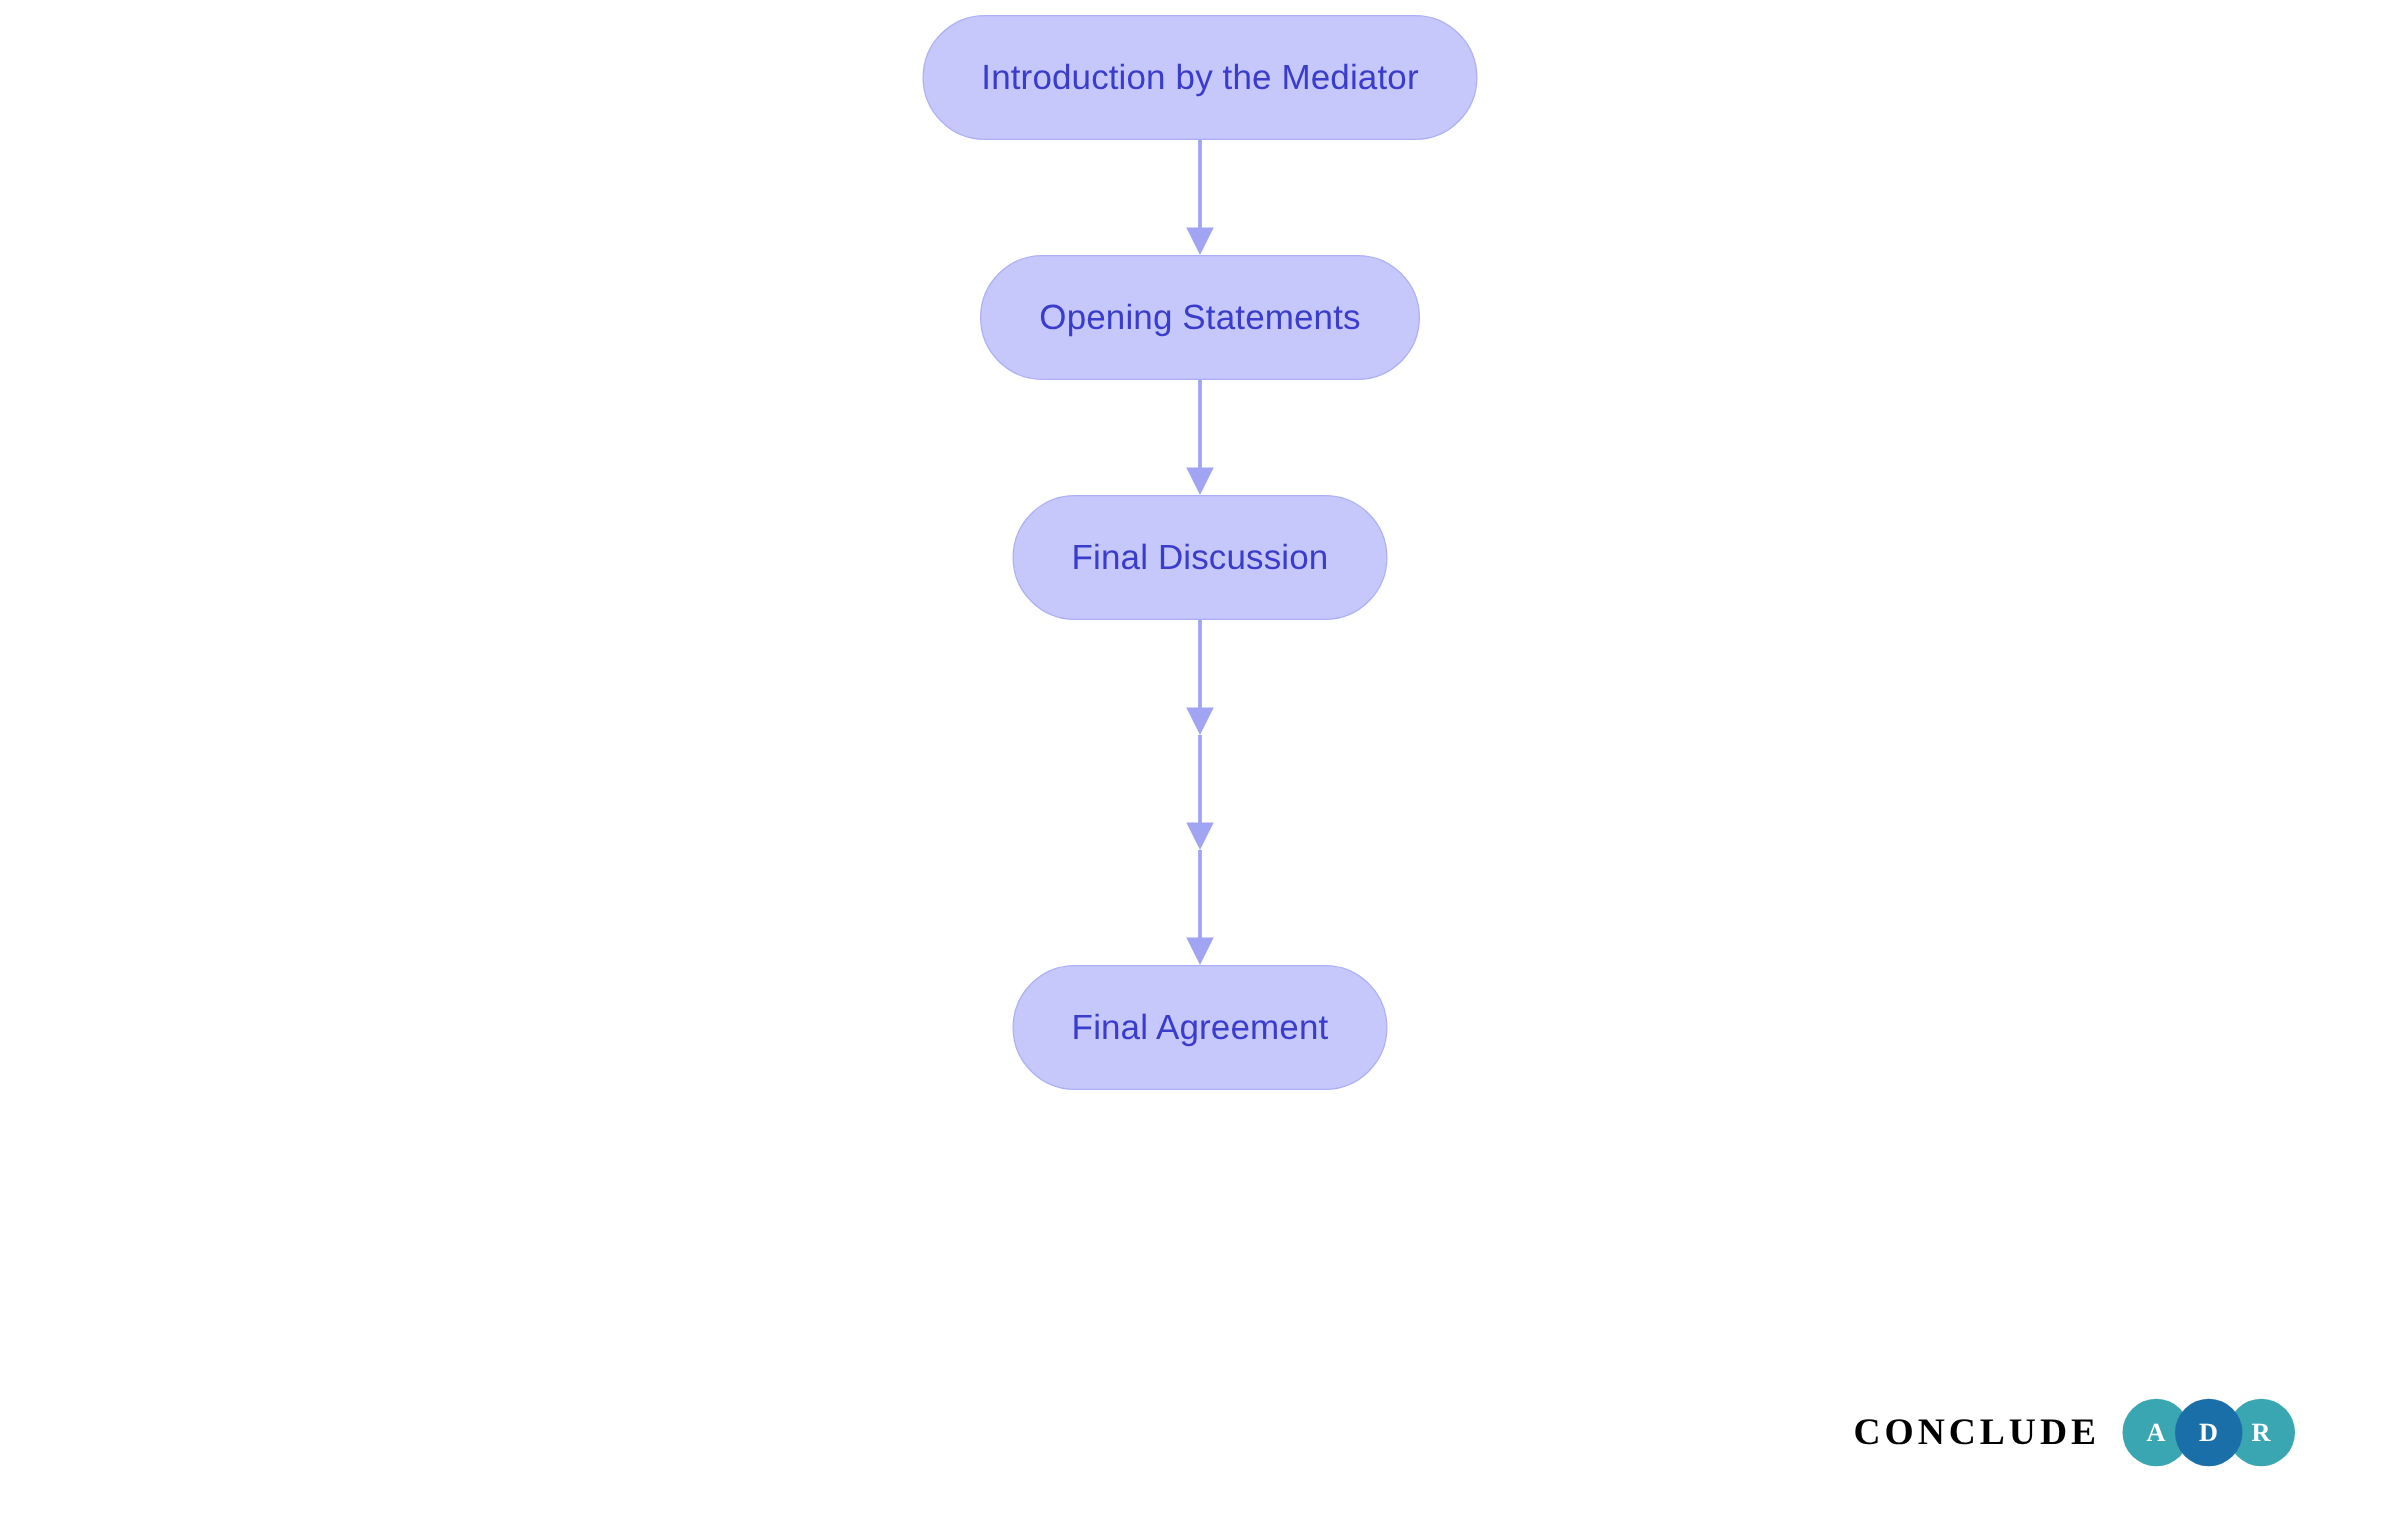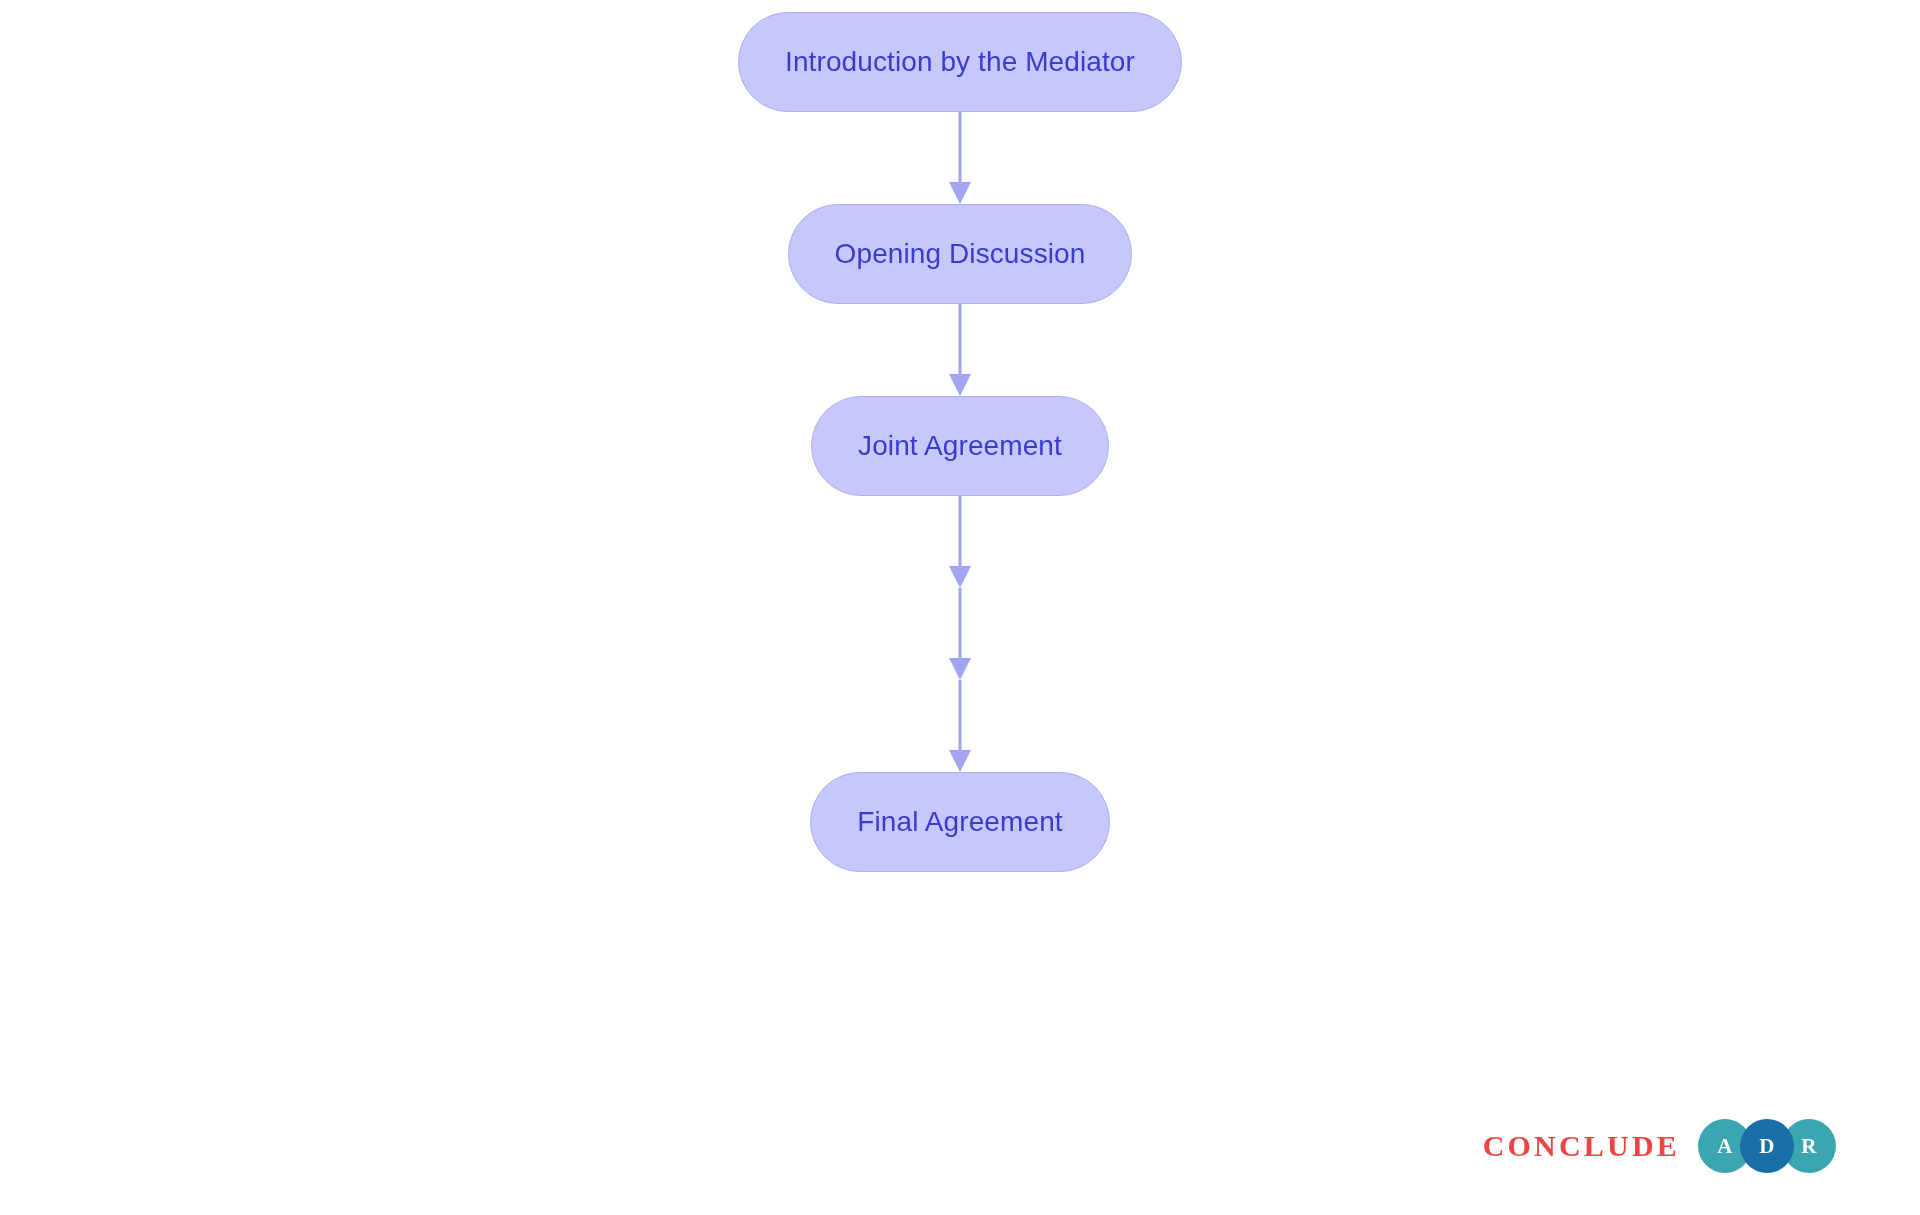--- a/index.html
+++ b/index.html
@@ -91,21 +91,21 @@
     bottom: 42px;
     display: flex;
     align-items: center;
     gap: 18px;
   }
   .brand-wordmark {
     font-family: "Liberation Serif", "DejaVu Serif", serif;
     font-size: 30px;
     font-weight: 700;
     letter-spacing: 3.2px;
-    color: #ef4444;
+    color: #000000;
     line-height: 1;
   }
   .brand-circles {
     position: relative;
     height: 54px;
     display: flex;
     align-items: center;
   }
   .brand-circle {
     width: 54px;
@@ -140,32 +140,32 @@
       </div>
     </div>
 
     <div class="connector">
       <div class="shaft"></div>
       <div class="head"></div>
     </div>
 
     <div class="flow-step">
       <div class="node">
-        <span>Opening Discussion</span>
-      </div>
-    </div>
-
-    <div class="connector">
-      <div class="shaft"></div>
-      <div class="head"></div>
-    </div>
-
-    <div class="flow-step">
-      <div class="node">
-        <span>Joint Agreement</span>
+        <span>Opening Statements</span>
+      </div>
+    </div>
+
+    <div class="connector">
+      <div class="shaft"></div>
+      <div class="head"></div>
+    </div>
+
+    <div class="flow-step">
+      <div class="node">
+        <span>Final Discussion</span>
       </div>
     </div>
 
     <div class="connector">
       <div class="shaft"></div>
       <div class="head"></div>
     </div>
 
 
     <div class="connector">

